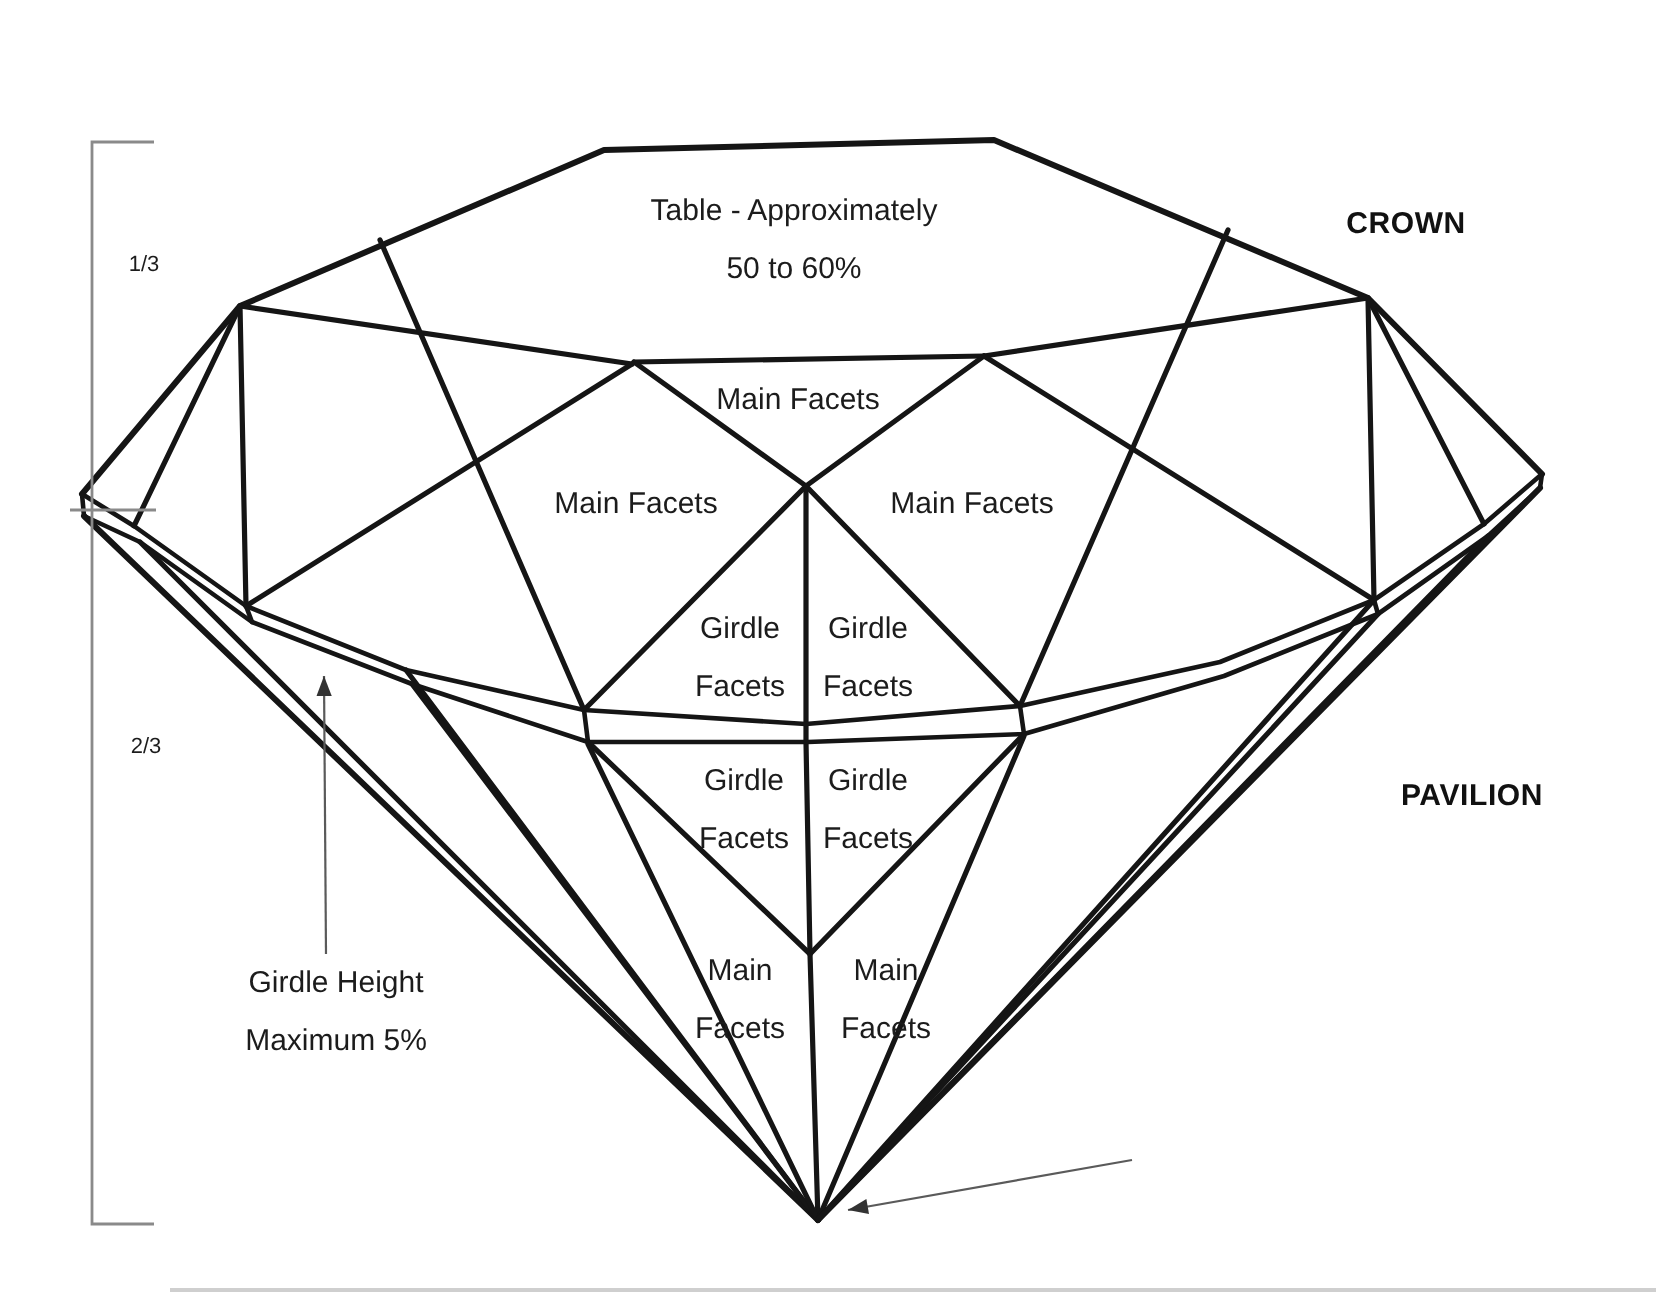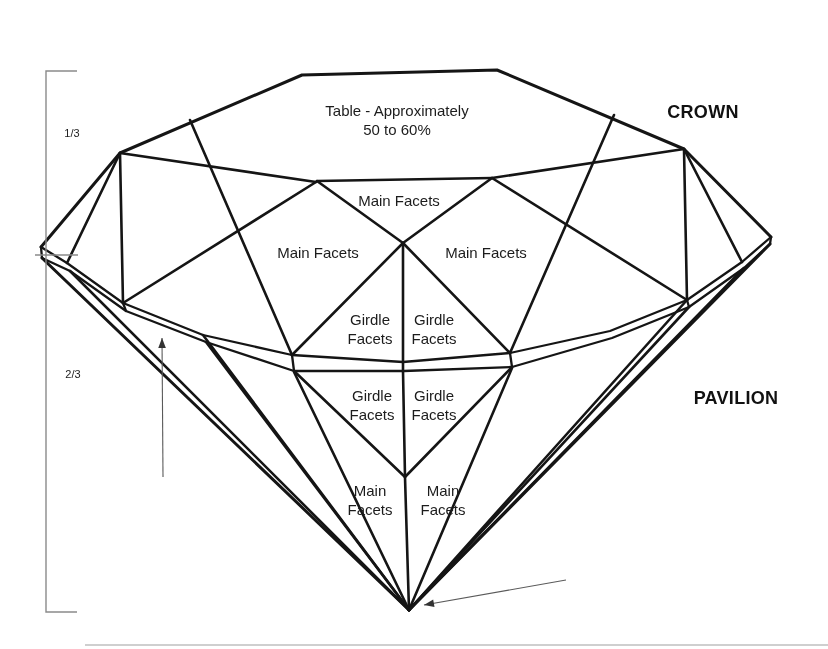--- a/index.html
+++ b/index.html
@@ -4,23 +4,23 @@
 <style>
   html,body{margin:0;padding:0;background:#ffffff;}
   .stage{
     position:relative;width:828px;height:649px;background:#ffffff;overflow:hidden;
     font-family:"Liberation Sans",sans-serif;color:#1a1a1a;
   }
   svg.diagram{position:absolute;left:0;top:0;}
   .lbl{
     position:absolute;transform:translate(-50%,-50%);
     white-space:pre-line;text-align:center;
-    font-size:15px;line-height:19px;color:#1c1c1c;
+    font-size:15px;line-height:29px;color:#1c1c1c;
   }
-  .lbl.bold{font-weight:700;font-size:18px;letter-spacing:.3px;color:#111;}
+  .lbl.bold{font-weight:700;font-size:15px;letter-spacing:.3px;color:#111;}
   .lbl.frac{font-size:11px;}
   
   polyline.ink{fill:none;stroke-width:2.6;stroke-linecap:round;stroke-linejoin:round;}
   polyline.silh{fill:none;stroke-width:3;stroke-linecap:round;stroke-linejoin:round;}
   polyline.band{fill:none;stroke-width:2.3;stroke-linecap:round;stroke-linejoin:round;}
   polyline.bracket{fill:none;stroke-width:1.4;}
   polyline.arrowline{fill:none;stroke-width:1.1;}
   polyline.rule{fill:none;stroke-width:2;}
 </style>
 </head>
@@ -103,15 +103,17 @@
   <div class="lbl" style="left:370px;top:500px;">Main
 Facets</div>
 
   <div class="lbl" style="left:443px;top:500px;">Main
 Facets</div>
 
   <div class="lbl frac" style="left:72px;top:133px;">1/3</div>
 
   <div class="lbl frac" style="left:73px;top:374px;">2/3</div>
 
+  <div class="lbl" style="left:168px;top:506px;">Girdle Height
+Maximum 5%</div>
 
 
 </div>
 
 </body></html>

